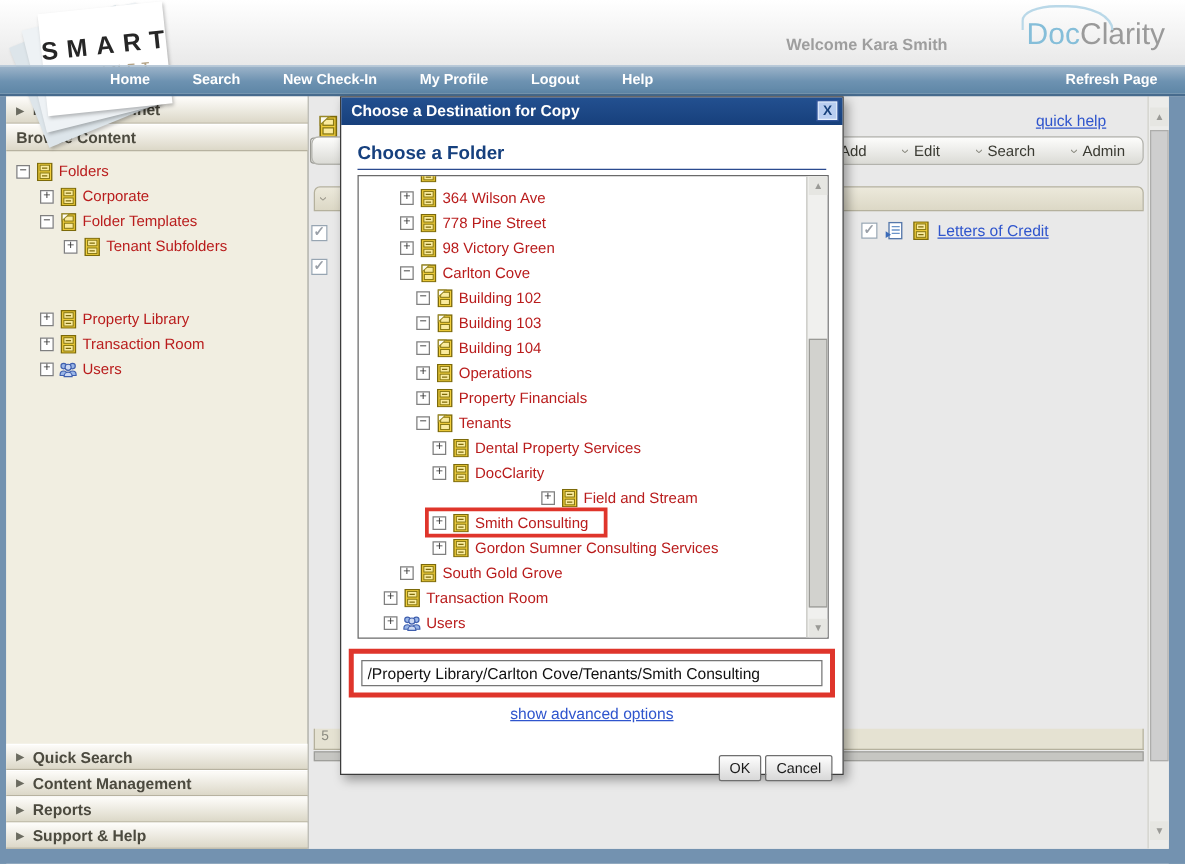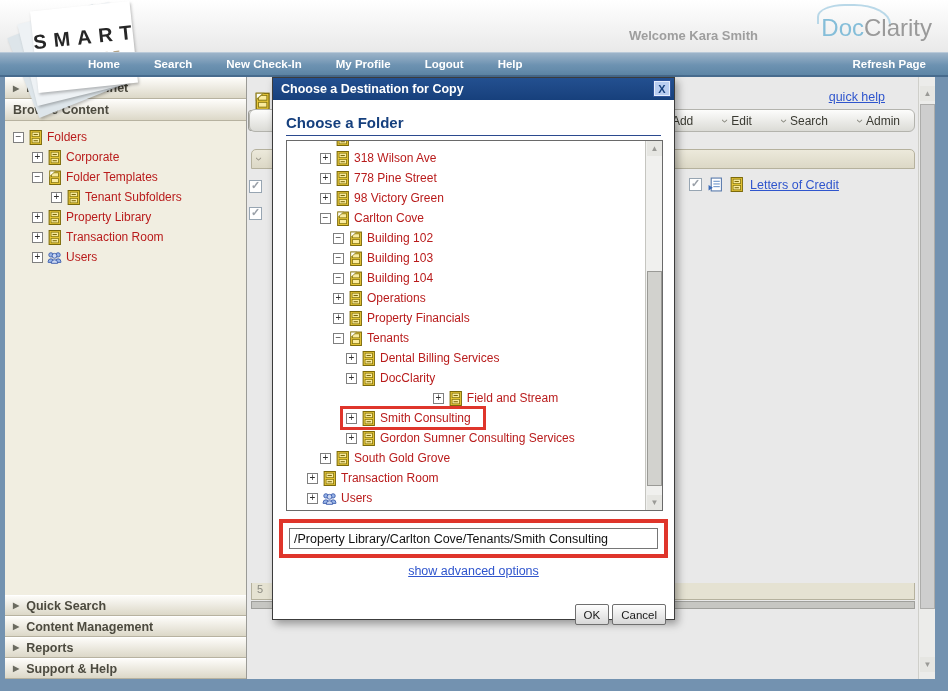--- a/index.html
+++ b/index.html
@@ -242,21 +242,21 @@
     <span class="inner">
       <span class="tgl"></span>
       <svg class="ticon cab">
                 <use href="#sym-cab"></use>
               </svg>
 
       <span class="tlabel">Tenant Subfolders</span>
     </span>
   </div>
 
-  <div class="tree-row st-plus ic-cabinet" style="padding-left: 27px;">
+  <div class="tree-row st-plus ic-cabinet" style="padding-left: 27px; margin-top: 38px;">
     <span class="inner">
       <span class="tgl"></span>
       <svg class="ticon cab">
                 <use href="#sym-cab"></use>
               </svg>
 
       <span class="tlabel">Property Library</span>
     </span>
   </div>
 
@@ -386,21 +386,21 @@
     </span>
   </div>
 
   <div class="tree-row st-plus ic-cabinet" style="padding-left: 33px;">
     <span class="inner">
       <span class="tgl"></span>
       <svg class="ticon cab">
                   <use href="#sym-cab"></use>
                 </svg>
 
-      <span class="tlabel">318 Wilson Ave</span>
+      <span class="tlabel">364 Wilson Ave</span>
     </span>
   </div>
 
   <div class="tree-row st-plus ic-cabinet" style="padding-left: 33px;">
     <span class="inner">
       <span class="tgl"></span>
       <svg class="ticon cab">
                   <use href="#sym-cab"></use>
                 </svg>
 
@@ -501,21 +501,21 @@
     </span>
   </div>
 
   <div class="tree-row st-plus ic-cabinet" style="padding-left: 59px;">
     <span class="inner">
       <span class="tgl"></span>
       <svg class="ticon cab">
                   <use href="#sym-cab"></use>
                 </svg>
 
-      <span class="tlabel">Dental Billing Services</span>
+      <span class="tlabel">Dental Property Services</span>
     </span>
   </div>
 
   <div class="tree-row st-plus ic-cabinet" style="padding-left: 59px;">
     <span class="inner">
       <span class="tgl"></span>
       <svg class="ticon cab">
                   <use href="#sym-cab"></use>
                 </svg>
 

